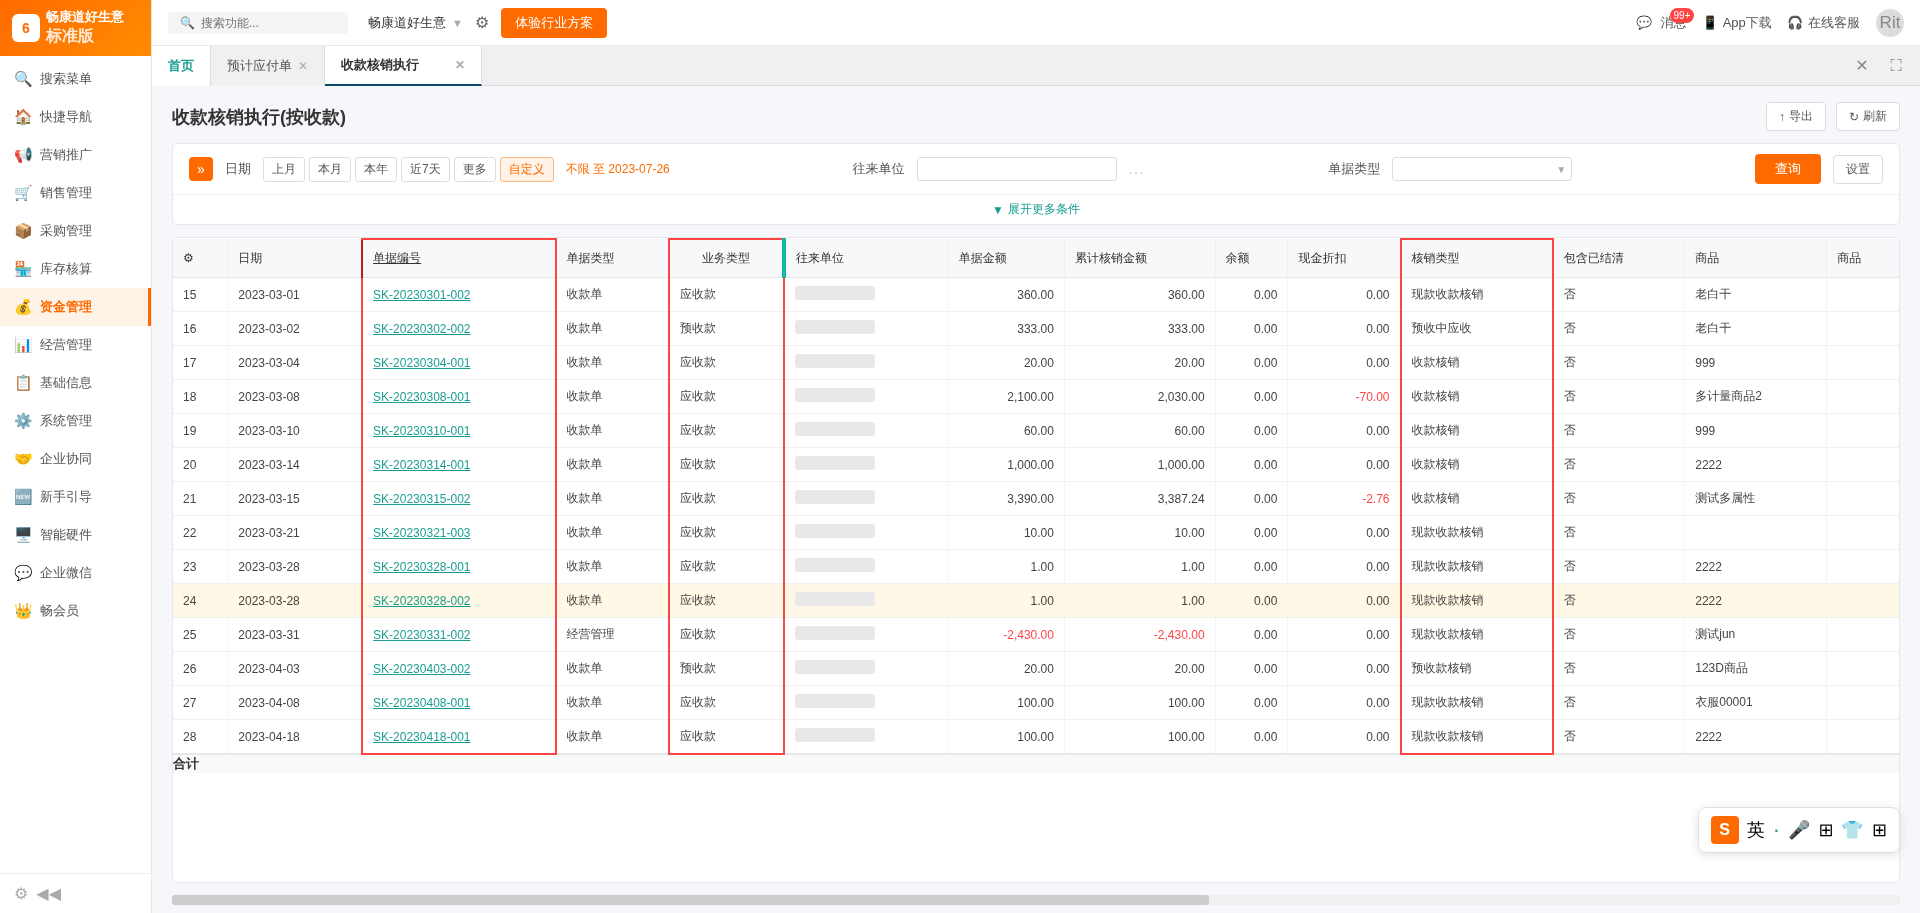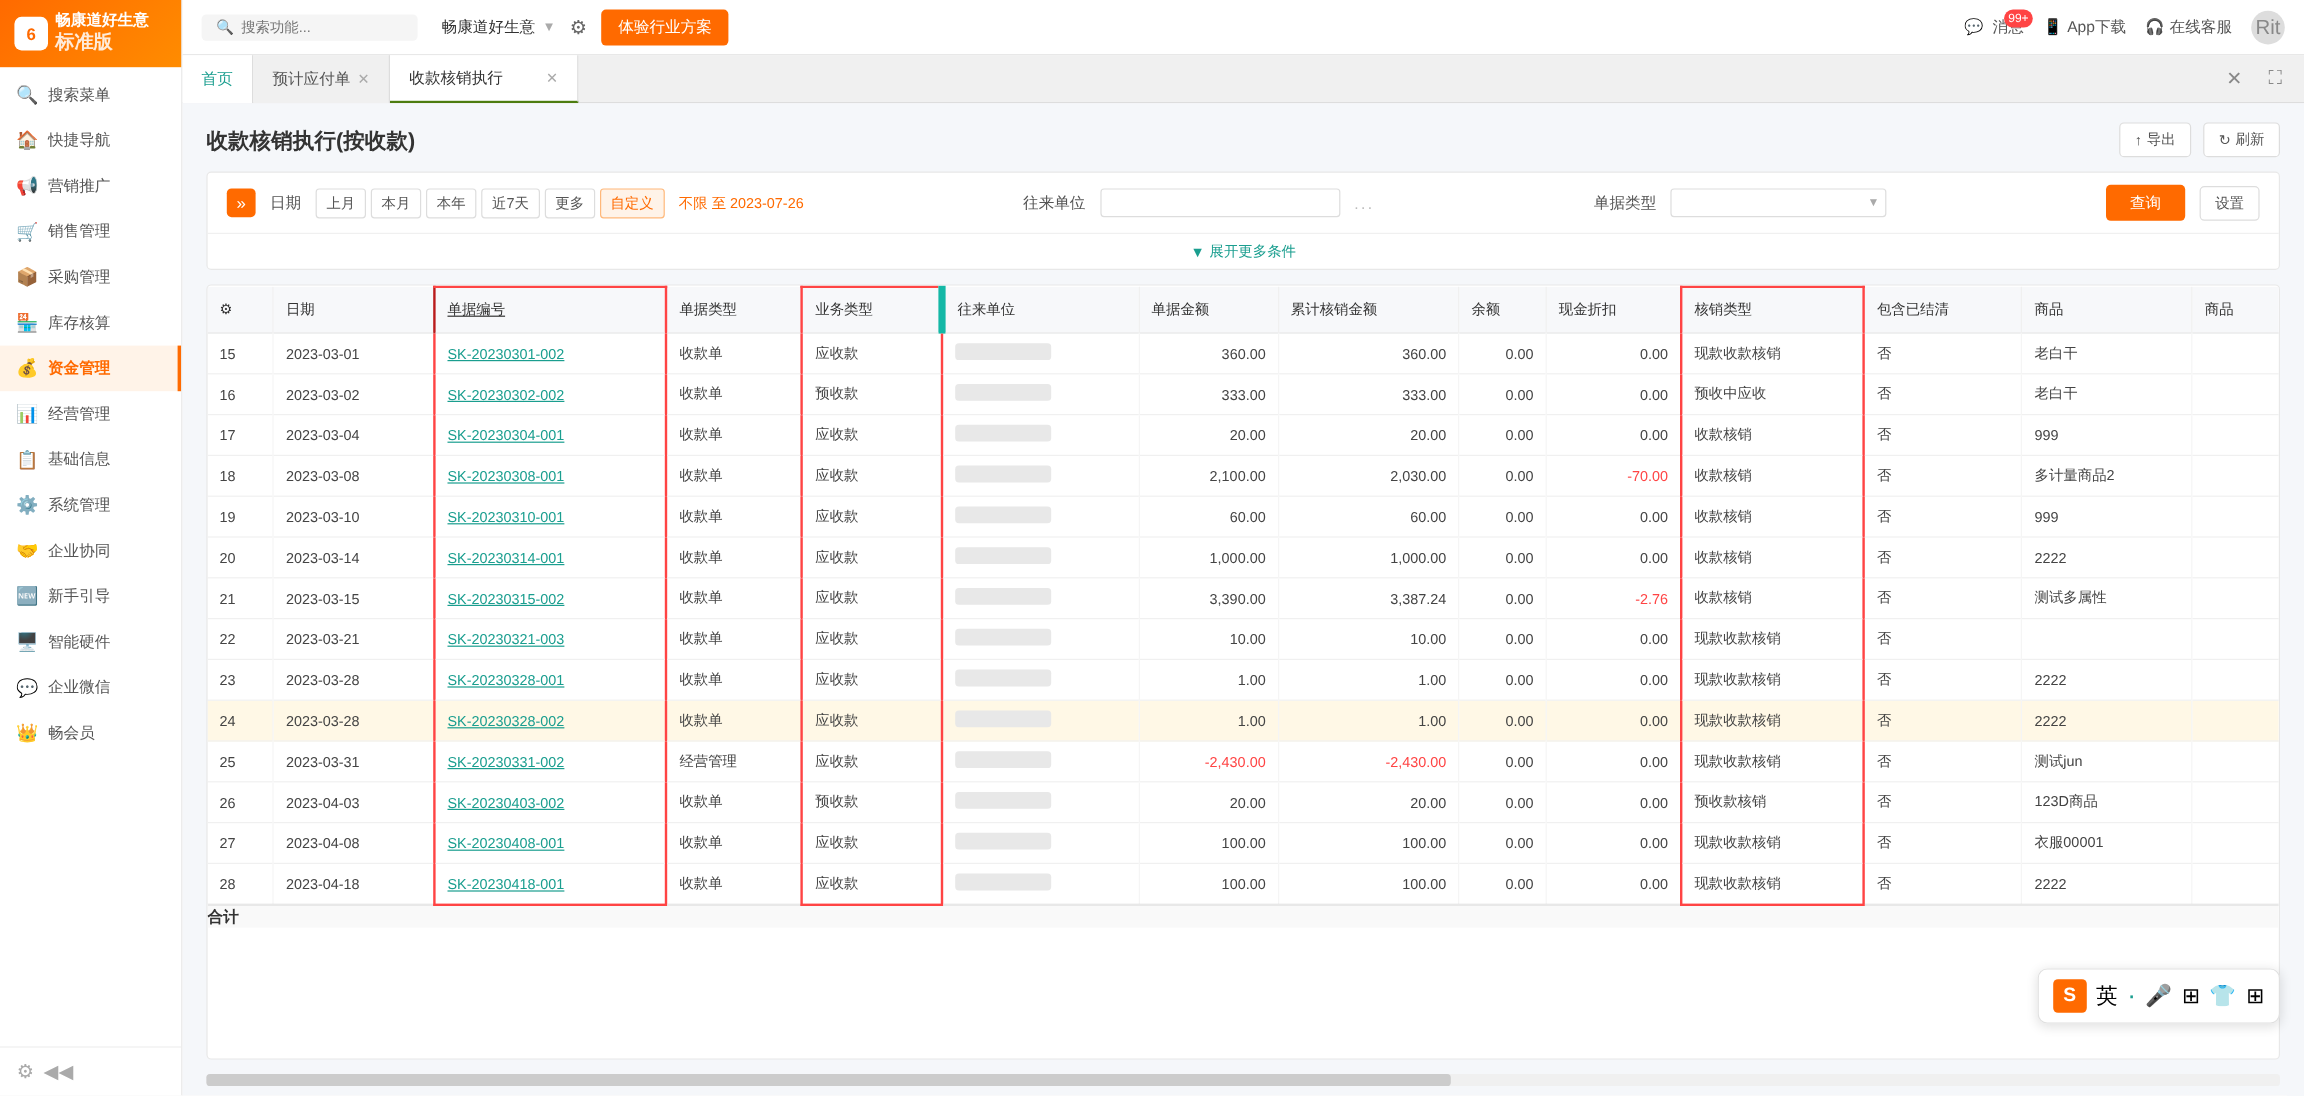--- a/index.html
+++ b/index.html
@@ -118,28 +118,28 @@
       font-size: 13px;
       color: #555;
       cursor: pointer;
       border-right: 1px solid #ddd;
       gap: 6px;
       background: #f0f0f0;
     }
     .tab.active {
       background: #fff;
       color: #333;
-      font-weight: 400;
-      border-bottom: 2px solid #4d7c0f;
+      font-weight: 700;
+      border-bottom: 2px solid #0c4a6e;
       gap: 36px;
     }
     .tab-home {
       background: #fff;
       color: #1a9e8f;
-      font-weight: 400;
+      font-weight: 700;
     }
     .tab-close { color: #aaa; font-size: 12px; cursor: pointer; }
     .tabbar-spacer { flex: 1; }
     .tabbar-actions { display: flex; align-items: center; gap: 6px; padding-right: 10px; }
     .tabbar-action-btn { 
       font-size: 16px; color: #888; cursor: pointer;
       width: 28px; height: 28px; display: flex; align-items: center; justify-content: center;
     }
 
     
@@ -522,21 +522,21 @@
     </div>
 
     <div class="table-wrap">
       <table>
         <thead>
           <tr>
             <th>⚙</th>
             <th>日期</th>
             <th style="border-left:2px solid #b91c1c;border-right:2px solid #ff4444;border-top:2px solid #ff4444;text-decoration:underline;">单据编号</th>
             <th>单据类型</th>
-            <th style="border-left:2px solid #ff4444;border-right:6px solid #14b8a6;border-top:2px solid #ff4444;">业务类型</th>
+            <th style="border-left:2px solid #ff4444;border-right:4px solid #14b8a6;border-top:2px solid #ff4444;text-align:center;">业务类型</th>
             <th>往来单位</th>
             <th>单据金额</th>
             <th>累计核销金额</th>
             <th>余额</th>
             <th>现金折扣</th>
             <th style="border-left:2px solid #ff4444;border-right:2px solid #ff4444;border-top:2px solid #ff4444;">核销类型</th>
             <th>包含已结清</th>
             <th>商品</th>
             <th>商品</th>
           </tr>

